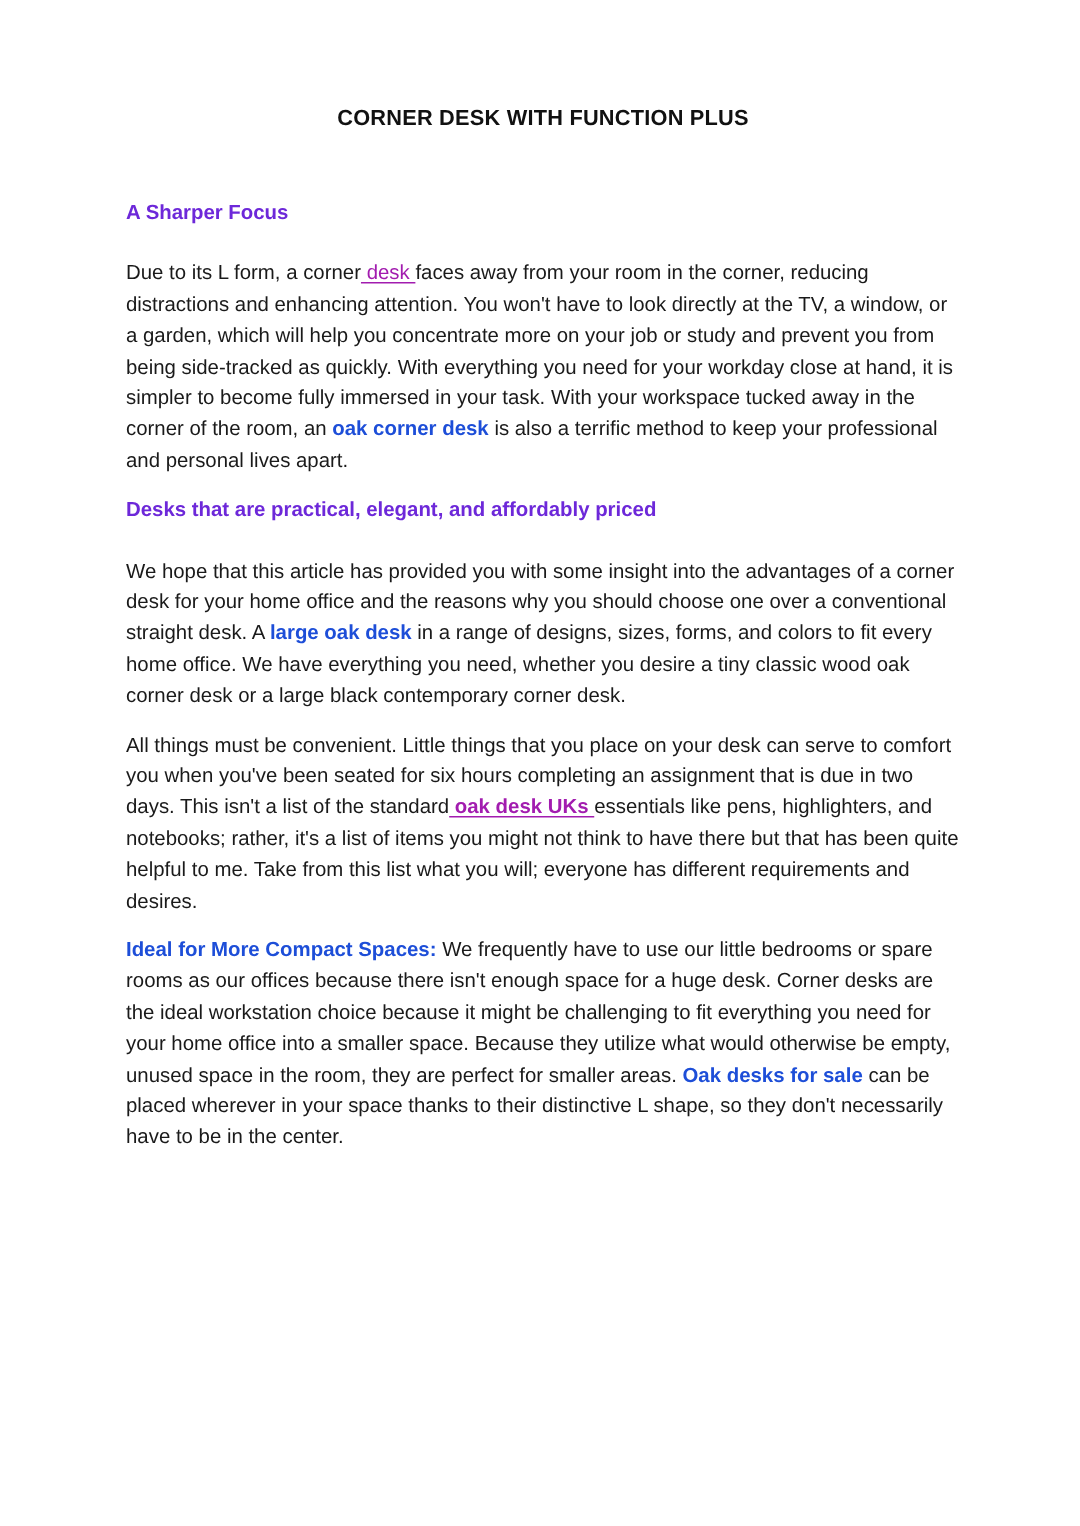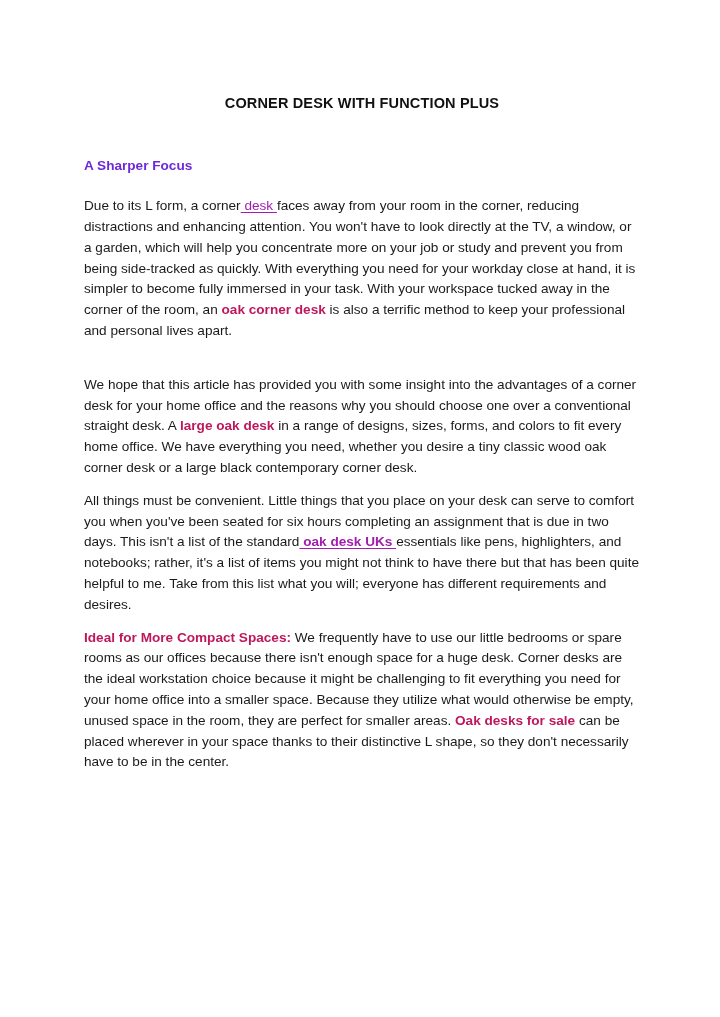--- a/index.html
+++ b/index.html
@@ -15,21 +15,21 @@
     background: #ffffff;
     overflow: hidden;
     box-sizing: border-box;
     font-family: "Liberation Sans", "DejaVu Sans", sans-serif;
     color: #1a1a1a;
     -webkit-font-smoothing: antialiased;
   }
   .content {
     position: absolute;
     left: 84px;
-    top: 94px;
+    top: 70px;
     width: 556px;
   }
   .doc-title {
     font-size: 14.5px;
     font-weight: bold;
     text-align: center;
     letter-spacing: 0.15px;
     margin: 0 0 0 0;
     line-height: 1.35;
     color: #111111;
@@ -46,21 +46,21 @@
   }
   .para {
     font-size: 13.6px;
     line-height: 20.8px;
     margin: 0;
     color: #1a1a1a;
     text-align: left;
   }
   .gap-lg { height: 21px; }
   .gap-md { height: 12px; }
-  b, .bold { font-weight: bold; color: #be185d; }
+  b, .bold { font-weight: bold; color: #1d4ed8; }
   a.doc-link {
     color: #a21caf;
     text-decoration: underline;
     text-underline-offset: 1.5px;
   }
   a.doc-link.strong {
     font-weight: bold;
     text-align: right;
   }
 </style>
@@ -77,20 +77,21 @@
     <h2 class="section-heading">A Sharper Focus</h2>
 
     <div class="gap-lg"></div>
 
     <p class="para">
       <span>Due to its L form, a corner</span><a class="doc-link" href="#"> desk </a><span>faces away from your room in the corner, reducing distractions and enhancing attention. You won't have to look directly at the TV, a window, or a garden, which will help you concentrate more on your job or study and prevent you from being side-tracked as quickly. With everything you need for your workday close at hand, it is simpler to become fully immersed in your task. With your workspace tucked away in the corner of the room, an </span><b>oak corner desk</b><span> is also a terrific method to keep your professional and personal lives apart.</span>
     </p>
 
     <div class="gap-md"></div>
 
+    <h2 class="section-heading">Desks that are practical, elegant, and affordably priced</h2>
 
     <div class="gap-lg"></div>
 
     <p class="para">
       <span>We hope that this article has provided you with some insight into the advantages of a corner desk for your home office and the reasons why you should choose one over a conventional straight desk. A </span><b>large oak desk</b><span> in a range of designs, sizes, forms, and colors to fit every home office. We have everything you need, whether you desire a tiny classic wood oak corner desk or a large black contemporary corner desk.</span>
     </p>
 
     <div class="gap-md"></div>
 
     <p class="para">

